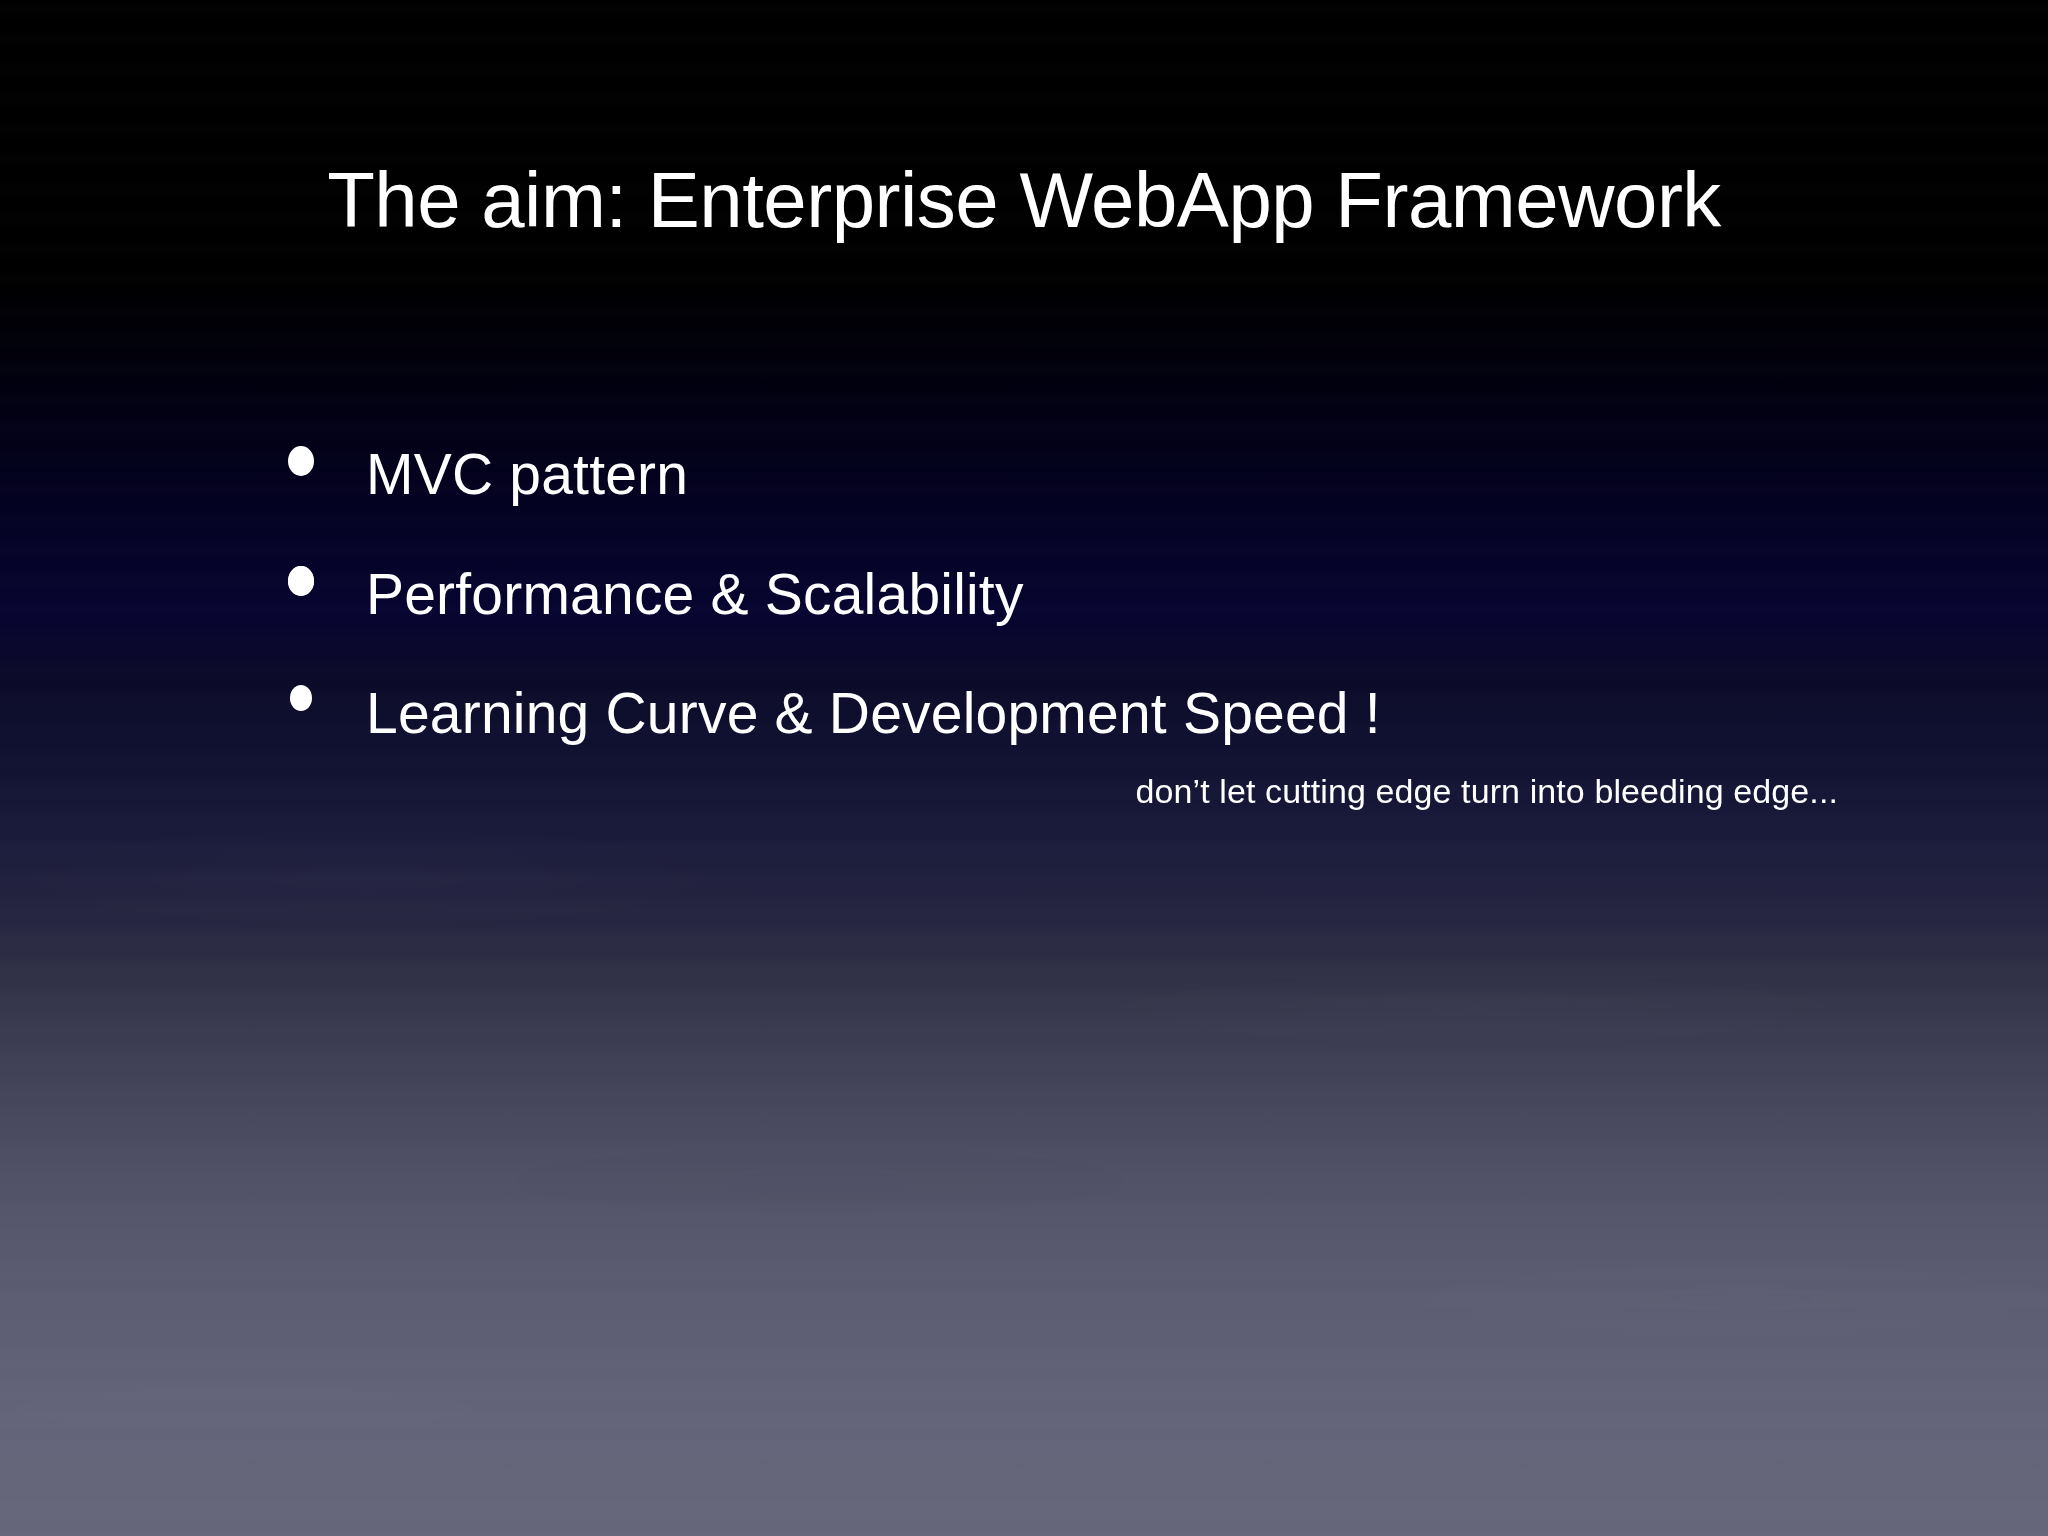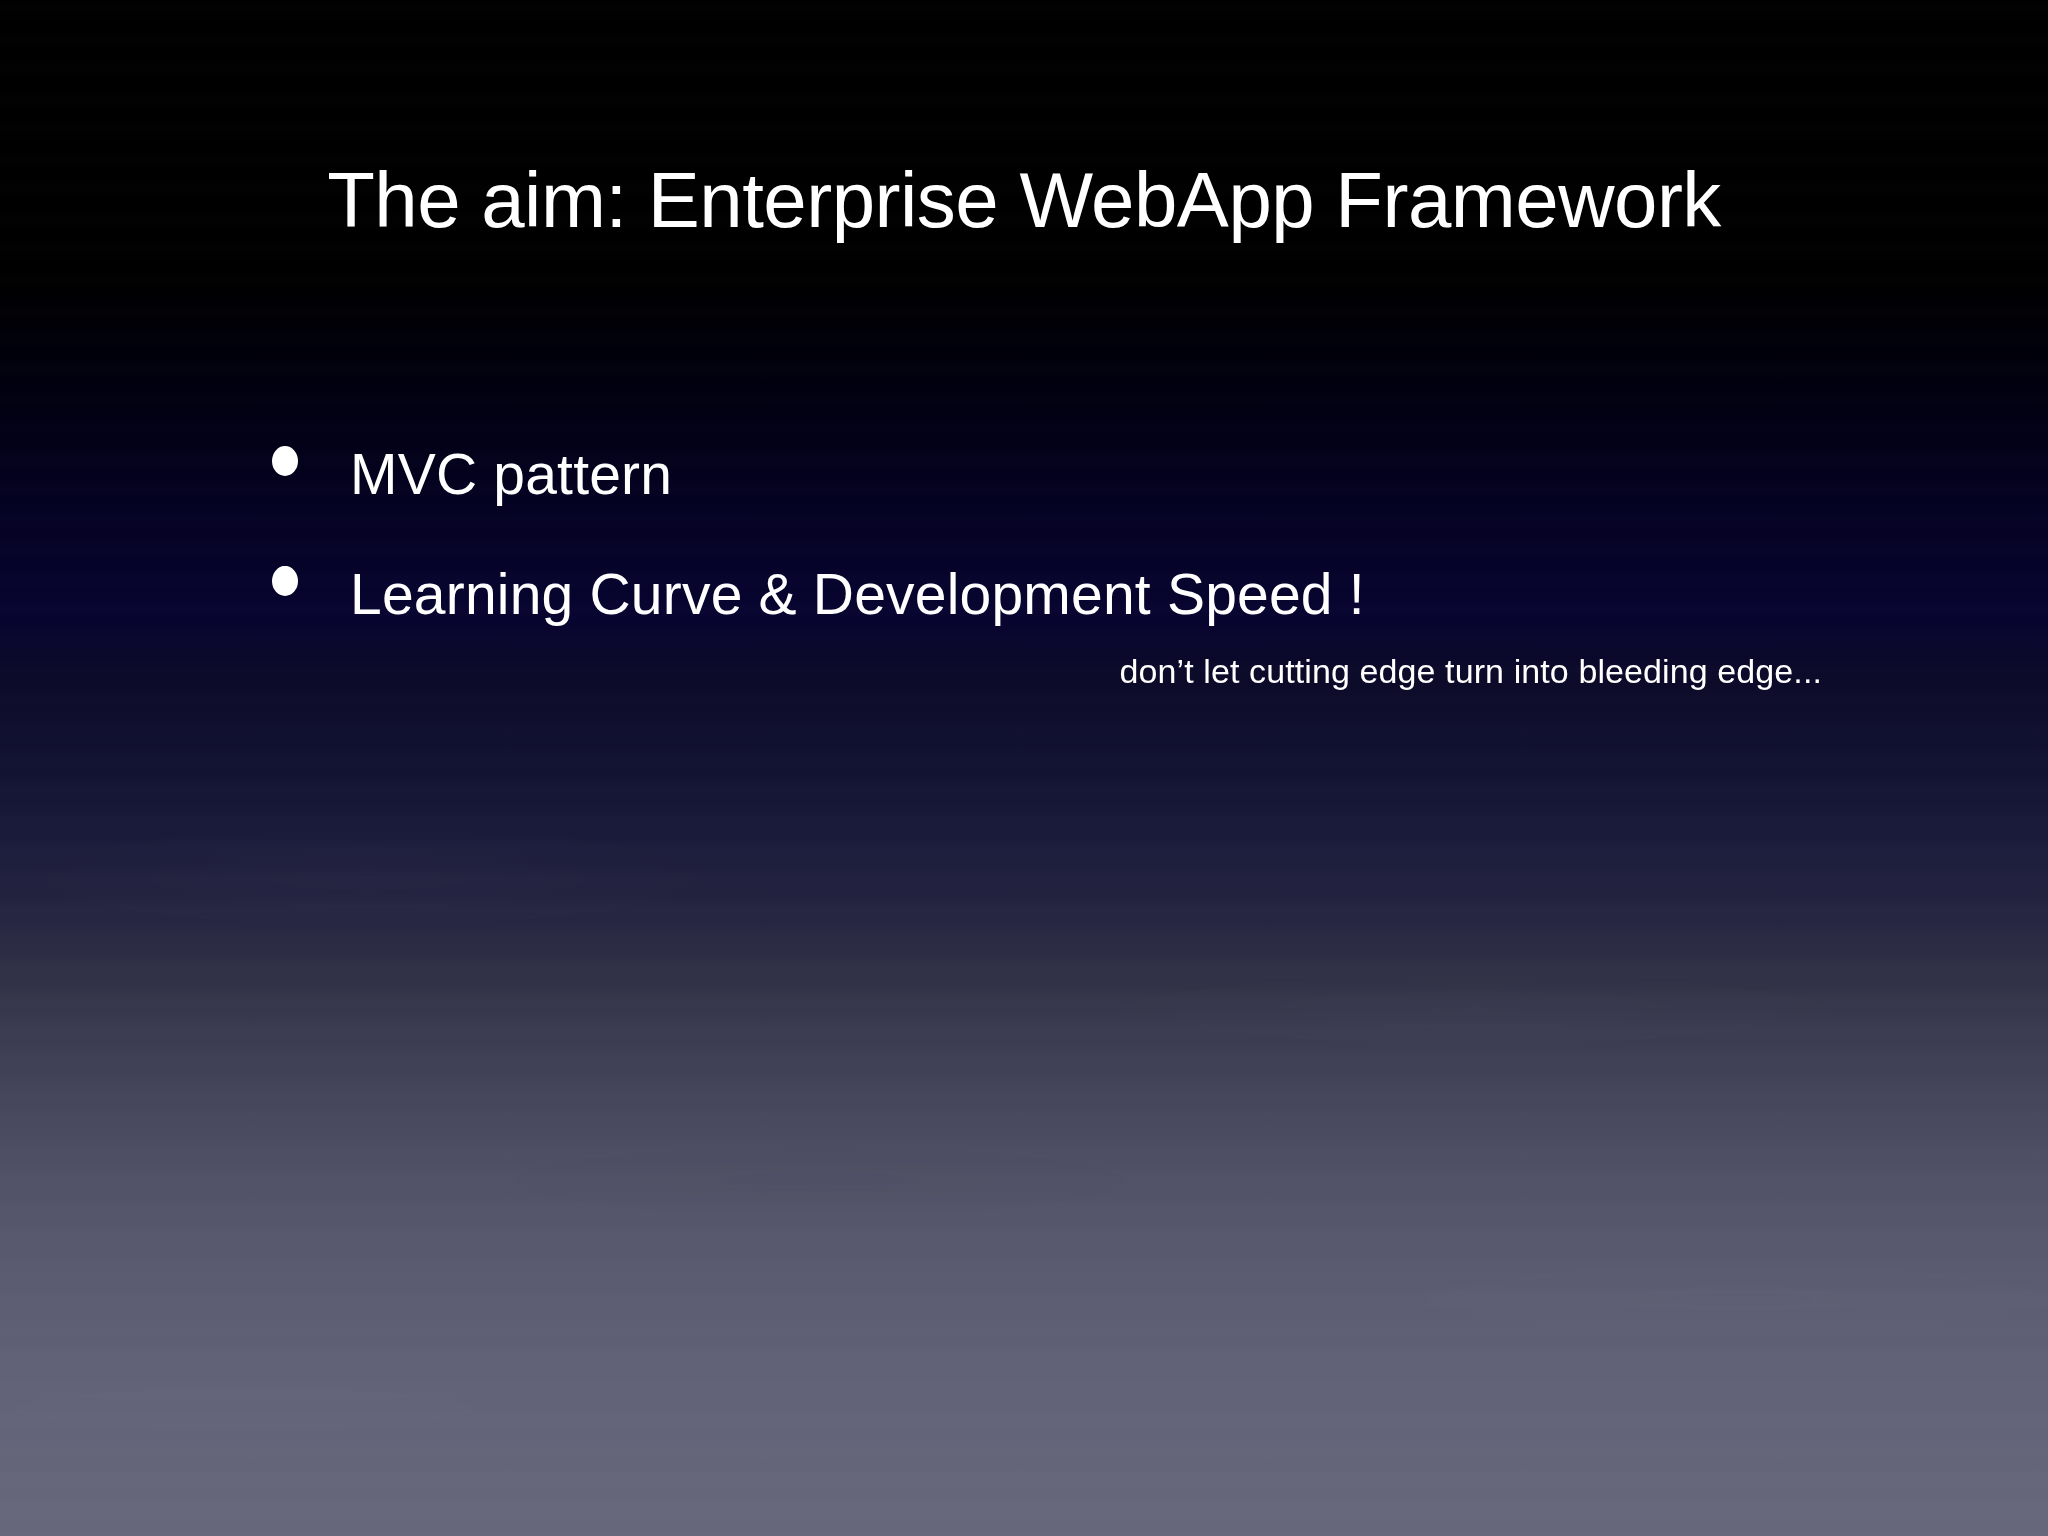--- a/index.html
+++ b/index.html
@@ -89,21 +89,21 @@
     line-height: 1.05;
     font-weight: 400;
     letter-spacing: -0.5px;
     color: #ffffff;
     white-space: nowrap;
   }
 
   
   .bullets {
     position: absolute;
-    left: 262px;
+    left: 278px;
     top: 440px;
     width: 1560px;
   }
 
   .bullet-row {
     position: relative;
     display: block;
     padding-left: 88px;
     margin-bottom: 50px;
   }
@@ -163,20 +163,24 @@
 
       <div class="bullet-row">
         <span class="bullet-dot"></span>
         <span class="bullet-text">MVC pattern</span>
       </div>
 
       <div class="bullet-row">
         <span class="bullet-dot"></span>
       </div>
 
+      <div class="bullet-row">
+        <span class="bullet-dot"></span>
+        <span class="bullet-text">Performance &amp; Scalability</span>
+      </div>
 
       <div class="bullet-row tight">
         <span class="bullet-dot small"></span>
         <span class="bullet-text">Learning Curve &amp; Development Speed !</span>
       </div>
 
       <div class="subnotes">
         <div>don’t let cutting edge turn into bleeding edge...</div>
       </div>
 

